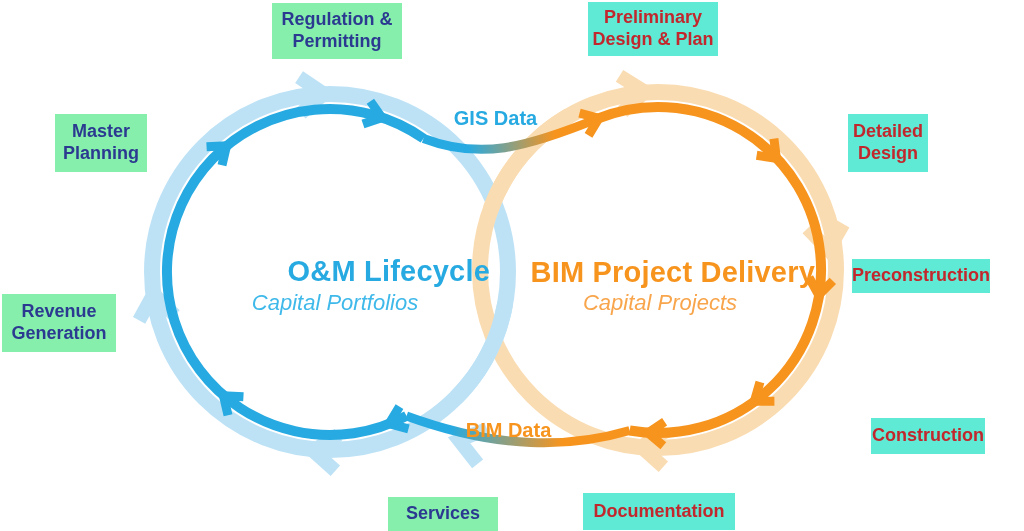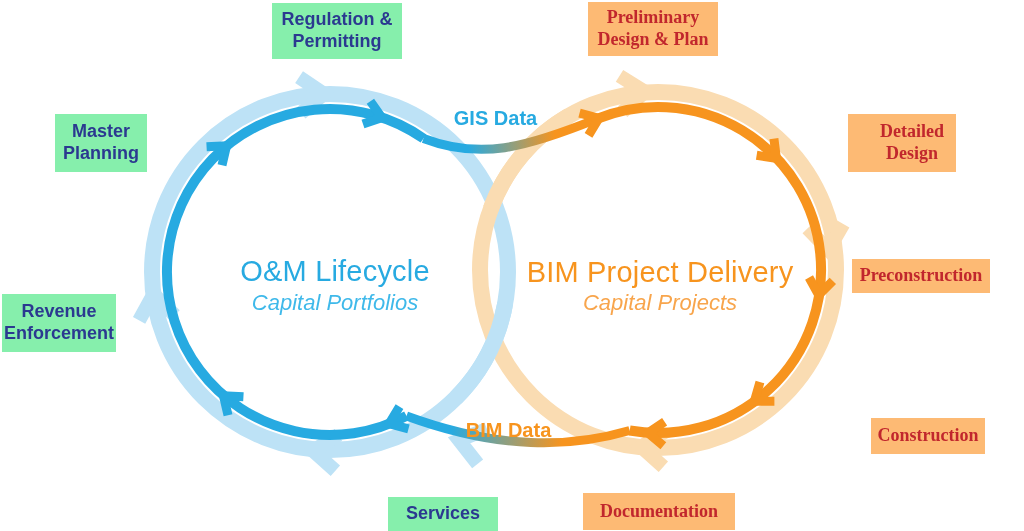--- a/index.html
+++ b/index.html
@@ -6,22 +6,22 @@
   .canvas{
     position:relative;width:1024px;height:531px;background:#ffffff;overflow:hidden;
     font-family:"Liberation Sans",sans-serif;
   }
   .canvas svg{position:absolute;left:0;top:0;}
   .stage-box{
     position:absolute;display:flex;align-items:center;justify-content:center;
     text-align:center;white-space:pre-line;font-size:18px;line-height:1.22;font-weight:600;
   }
   .blue-box{background:#86efac;color:#2B3990;}
-  .peach-box{background:#fdba74;color:#C1272D;font-family:Liberation Serif, serif;}
-  .cycle-title{position:absolute;text-align:center;font-weight:normal;font-size:29px;letter-spacing:.2px;}
+  .peach-box{background:#5eead4;color:#C1272D;}
+  .cycle-title{position:absolute;text-align:right;font-weight:bold;font-size:29px;letter-spacing:.2px;}
   .cycle-sub{position:absolute;text-align:center;font-style:italic;font-size:22px;}
   .flow-label{position:absolute;text-align:center;font-weight:bold;font-size:20px;}
   .om-col{color:#27AAE1;}
   .om-sub-col{color:#3FB9EA;}
   .bim-col{color:#F7941E;}
   .bim-sub-col{color:#F8A54C;}
 </style>
 </head>
 <body>
 
@@ -127,24 +127,24 @@
   <div class="cycle-sub bim-sub-col" style="left:505px;top:290px;width:310px;">Capital Projects</div>
 
   <div class="flow-label om-col" style="left:428px;top:107px;width:135px;">GIS Data</div>
   <div class="flow-label bim-col" style="left:441px;top:419px;width:135px;">BIM Data</div>
 
   <div class="stage-box blue-box" style="left:272px;top:3px;width:130px;height:56px;">Regulation &amp;
 Permitting</div>
   <div class="stage-box blue-box" style="left:55px;top:114px;width:92px;height:58px;">Master
 Planning</div>
   <div class="stage-box blue-box" style="left:2px;top:294px;width:114px;height:58px;">Revenue
-Enforcement</div>
+Generation</div>
   <div class="stage-box blue-box" style="left:388px;top:497px;width:110px;height:34px;">Services</div>
 
   <div class="stage-box peach-box" style="left:588px;top:2px;width:130px;height:54px;">Preliminary
 Design &amp; Plan</div>
-  <div class="stage-box peach-box" style="left:848px;top:114px;width:88px;height:58px;padding-left:20px;">Detailed
+  <div class="stage-box peach-box" style="left:848px;top:114px;width:80px;height:58px;">Detailed
 Design</div>
   <div class="stage-box peach-box" style="left:831px;top:259px;width:138px;height:34px;margin-left:21px;">Preconstruction</div>
   <div class="stage-box peach-box" style="left:835px;top:418px;width:114px;height:36px;margin-left:36px;">Construction</div>
   <div class="stage-box peach-box" style="left:583px;top:493px;width:152px;height:37px;">Documentation</div>
 
 </div>
 
 </body></html>

